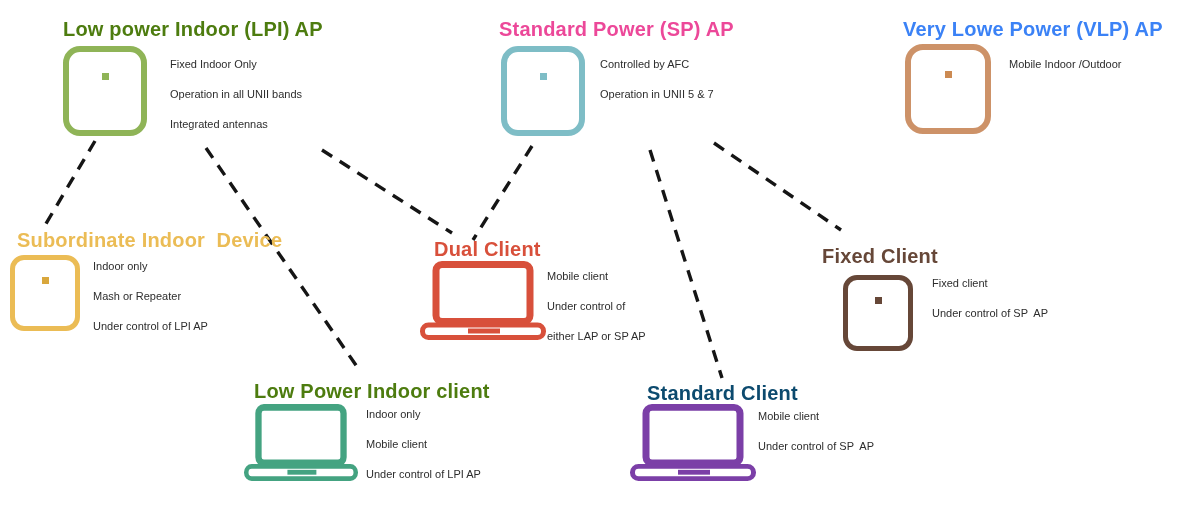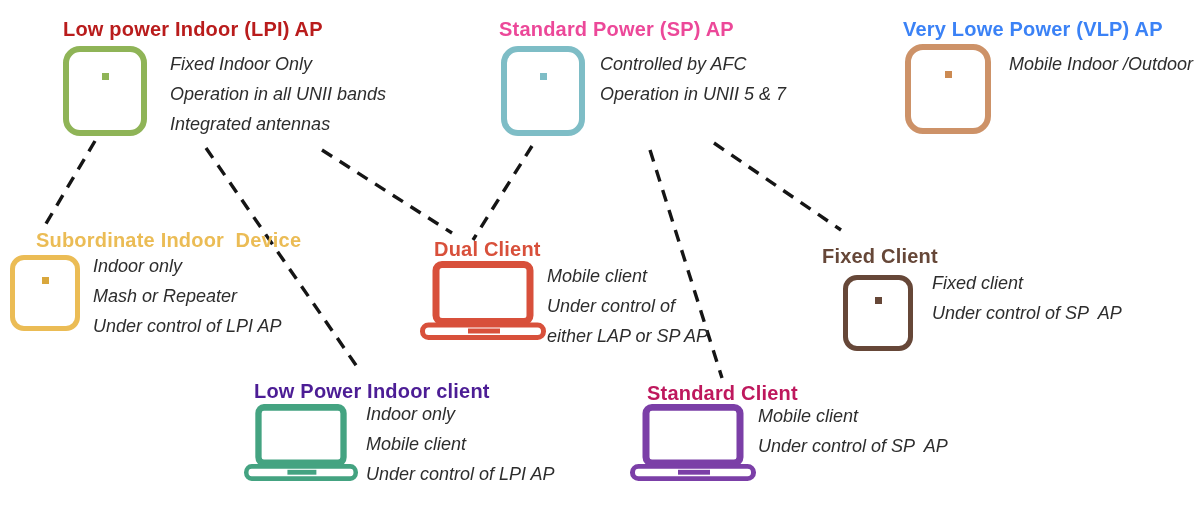--- a/index.html
+++ b/index.html
@@ -2,40 +2,40 @@
 <html><head>
 <meta charset="utf-8">
 <style>
   html,body{margin:0;padding:0;background:#ffffff;}
   .canvas{
     position:relative;width:1200px;height:509px;background:#ffffff;overflow:hidden;
     font-family:"Liberation Sans", sans-serif;
   }
   .connectors{position:absolute;left:0;top:0;width:1200px;height:509px;}
   .title{position:absolute;font-size:20px;font-weight:600;white-space:pre;letter-spacing:.2px;}
-  .desc{position:absolute;font-size:18px;color:#2d2d2d;font-weight:500;font-style:italic;}
+  .desc{position:absolute;font-size:11px;color:#2d2d2d;font-weight:500;}
   .desc .line{height:30px;line-height:30px;white-space:pre;}
   .ap-icon{position:absolute;box-sizing:border-box;border-style:solid;background:#fff;}
   .ap-icon .dot{position:absolute;width:7px;height:7px;left:calc(50% - 3.5px);top:calc(31% - 3px);}
   .laptop{position:absolute;}
   
-  .c-lpi{color:#b91c1c;text-align:right;}        .b-lpi{border-color:#8FB457;border-width:6px;border-radius:17px;}  .d-lpi{background:#8FB457;}
+  .c-lpi{color:#4d7c0f;text-align:right;}        .b-lpi{border-color:#8FB457;border-width:6px;border-radius:17px;}  .d-lpi{background:#8FB457;}
   .c-sp{color:#ec4899;}         .b-sp{border-color:#7EBDC6;border-width:6px;border-radius:17px;}   .d-sp{background:#7EBDC6;width:6px;height:6px;}
   .c-vlpt{color:#3b82f6;}
   .b-vlp{border-color:#CD9268;border-width:6px;border-radius:18px;}  .d-vlp{background:#CC8A52;}
   .c-sub{color:#EBBC55;}        .b-sub{border-color:#EBBC55;border-width:5px;border-radius:14px;}  .d-sub{background:#D9A73C;width:6px;height:6px;}
   .c-dual{color:#D8503B;}
   .c-fixed{color:#664738;}      .b-fixed{border-color:#664738;border-width:5px;border-radius:14px;}.d-fixed{background:#664738;width:6px;height:6px;}
-  .c-lpic{color:#4c1d95;}
-  .c-std{color:#be185d;}
+  .c-lpic{color:#4d7c0f;}
+  .c-std{color:#0c4a6e;}
   
   .t-lpi{left:63px;top:18px;}    .i-lpi{left:63px;top:46px;width:84px;height:90px;}   .x-lpi{left:170px;top:49px;}
   .t-sp{left:499px;top:18px;}    .i-sp{left:501px;top:46px;width:84px;height:90px;}   .x-sp{left:600px;top:49px;}
   .t-vlp{left:903px;top:18px;}   .i-vlp{left:905px;top:44px;width:86px;height:90px;}  .x-vlp{left:1009px;top:49px;}
-  .t-sub{left:17px;top:229px;margin-left:19px;}   .i-sub{left:10px;top:255px;width:70px;height:76px;}  .x-sub{left:93px;top:251px;}
+  .t-sub{left:17px;top:229px;}   .i-sub{left:10px;top:255px;width:70px;height:76px;}  .x-sub{left:93px;top:251px;}
   .t-dual{left:434px;top:238px;} .i-dual{left:420px;top:261px;width:126px;height:80px;} .x-dual{left:547px;top:261px;}
   .t-fixed{left:822px;top:245px;}.i-fixed{left:843px;top:275px;width:70px;height:76px;} .x-fixed{left:932px;top:268px;}
   .t-lpic{left:254px;top:380px;} .i-lpic{left:244px;top:404px;width:114px;height:78px;} .x-lpic{left:366px;top:399px;}
   .t-std{left:647px;top:382px;}  .i-std{left:630px;top:404px;width:126px;height:78px;}  .x-std{left:758px;top:401px;}
 </style>
 </head>
 <body>
 
 <div class="canvas">
 

